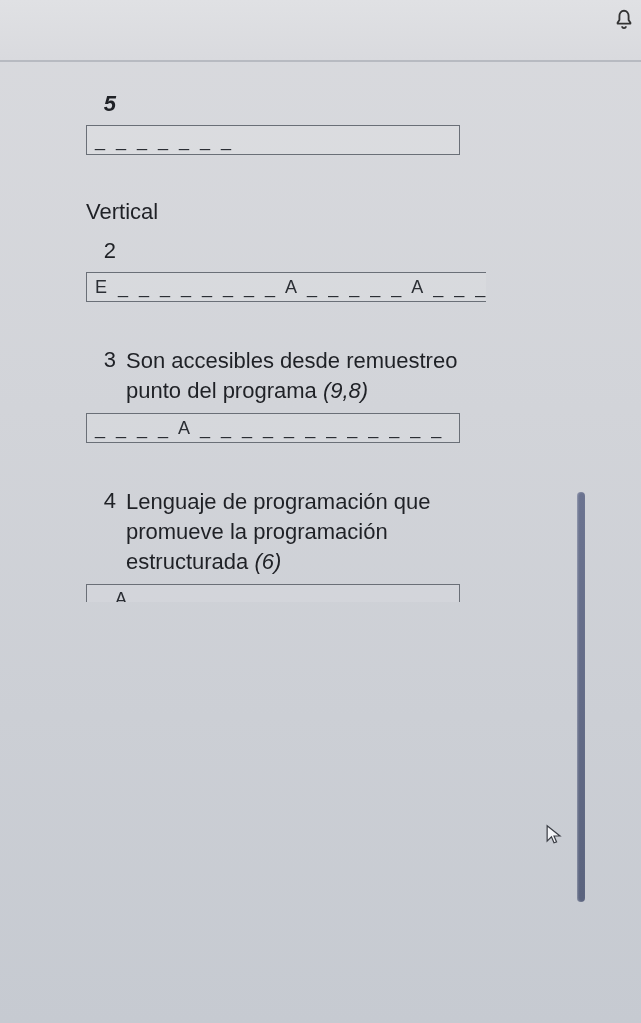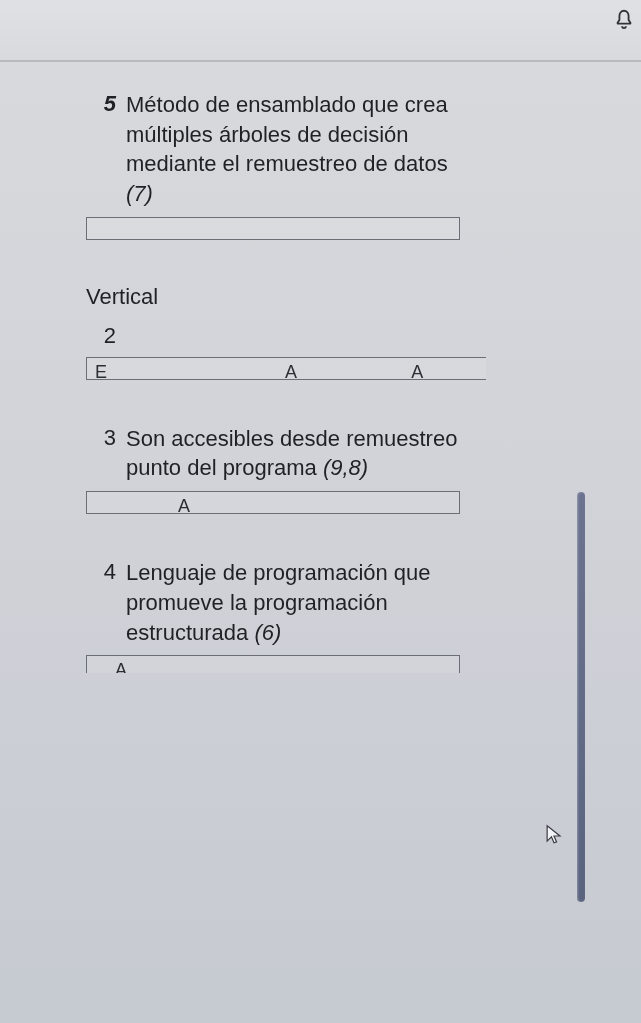--- a/index.html
+++ b/index.html
@@ -59,21 +59,21 @@
     max-width: 340px;
   }
   .length {
     font-style: italic;
     font-weight: 400;
   }
   .answer-box {
     margin-top: 6px;
     border: 1px solid #6a6f77;
     background: rgba(255,255,255,0.10);
-    height: 23px;
+    height: 30px;
     width: 374px;
     padding: 4px 8px 0 8px;
     font-size: 18px;
     letter-spacing: 3px;
     font-family: Arial, sans-serif;
     color: #2b2e34;
     white-space: pre;
     overflow: hidden;
   }
   .answer-box-noright {
@@ -111,23 +111,20 @@
       <path d="M12 3c-3 0-5 2.5-5 6v4l-2 3v1h14v-1l-2-3V9c0-3.5-2-6-5-6z M10 20a2 2 0 0 0 4 0" fill="none" stroke="#333" stroke-width="2" stroke-linejoin="round"></path>
     </svg>
   </span>
 </div>
 
 <div class="page">
 
   <div class="clue">
     <div class="clue-row">
       <div class="num">5</div>
-      <div class="text">
-        <span>Método de ensamblado que crea múltiples árboles de decisión mediante el remuestreo de datos </span><span class="length">(7)</span>
-      </div>
     </div>
     <div class="answer-box">_ _ _ _ _ _ _</div>
   </div>
 
 
   <div class="section-head">Vertical</div>
 
   <div class="clue">
     <div class="clue-row">
       <div class="num-plain">2</div>

